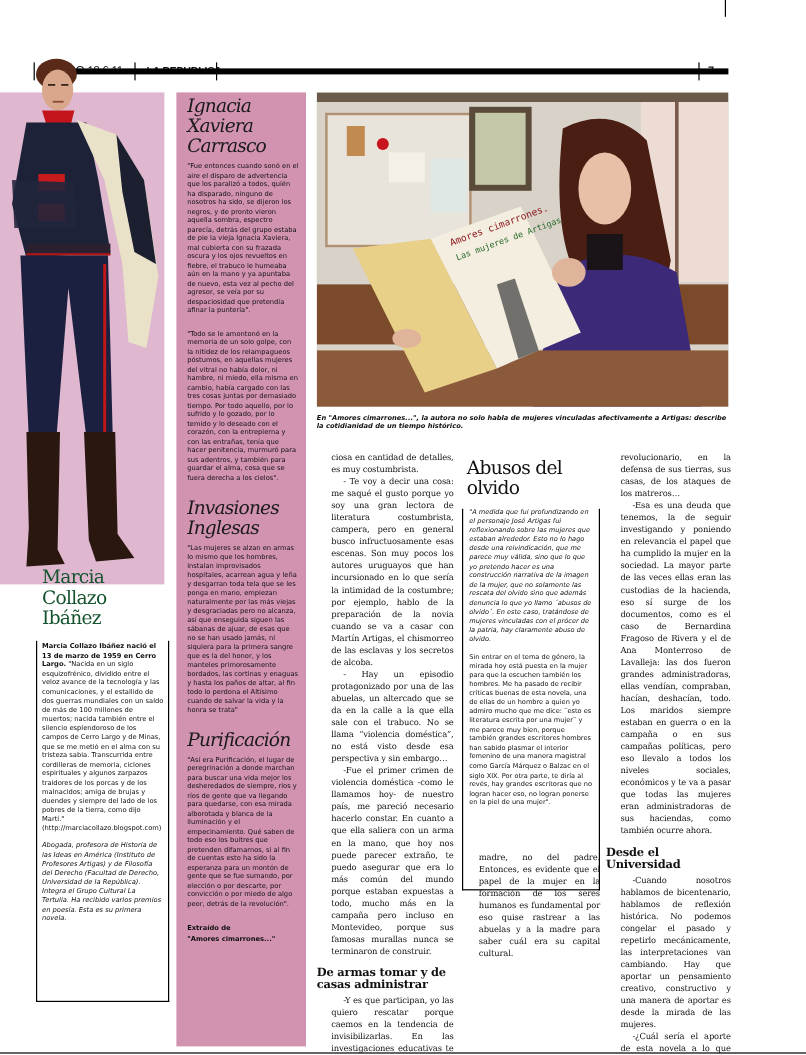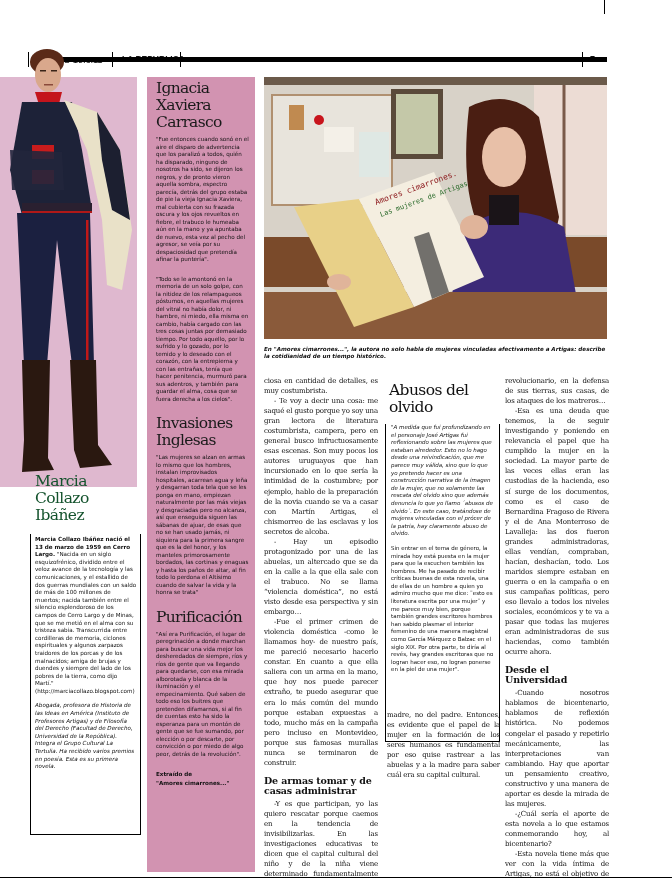--- a/index.html
+++ b/index.html
@@ -23,31 +23,31 @@
 
   
   .bio-title { left: 35px; top: 473px; width: 105px; font-family: "DejaVu Serif", serif; font-size: 15.5px; line-height: 17px; letter-spacing: -0.6px; color: #14532d; }
   .bio-box { left: 30px; top: 534px; width: 111px; height: 301px; border-left: 1.5px solid #000; border-right: 1.5px solid #000; border-bottom: 1.5px solid #000; padding: 2px 3px 0 4px; font-family: "DejaVu Sans", sans-serif; font-size: 5.6px; line-height: 7.6px; color: #111; }
   .bio-box p { margin-bottom: 7px; }
   .bio-bold { font-weight: bold; }
   .bio-italic { font-style: italic; }
 
   
   .quotes { left: 147px; top: 77px; width: 108px; height: 795px; background: #d293b1; padding: 3px 6px 0 9px; }
-  .q-title { font-family: "DejaVu Serif", serif; font-size: 15.5px; line-height: 17px; letter-spacing: -0.7px; color: #1a1a1a; margin-bottom: 5px; }
+  .q-title { font-family: "DejaVu Serif", serif; font-size: 15.5px; line-height: 17px; letter-spacing: -0.7px; color: #1a1a1a; margin-bottom: 5px; font-style: italic; }
   .q-body { font-family: "DejaVu Sans", sans-serif; font-size: 5.6px; line-height: 7.5px; color: #111; margin-bottom: 12px; }
   .q-source { font-family: "DejaVu Sans", sans-serif; font-size: 5.6px; line-height: 8.5px; font-weight: bold; color: #111; }
 
   
   .photo { left: 264px; top: 77px; width: 343px; height: 262px; overflow: hidden; background: #cfc8bd; }
   .caption { left: 264px; top: 346px; width: 345px; font-family: "DejaVu Sans", sans-serif; font-size: 5.6px; line-height: 7px; font-weight: bold; font-style: italic; color: #111; }
 
   
   .col { font-family: "DejaVu Serif", serif; font-size: 7px; line-height: 10.05px; color: #111; text-align: justify; letter-spacing: -0.15px; }
-  .col p { text-indent: 0; }
+  .col p { text-indent: 0; margin-left: 12px; }
   .col p.ind { text-indent: 10px; }
   .col1 { left: 264px; top: 376px; width: 114px; }
   .col3 { left: 505px; top: 376px; width: 104px; }
   .col2-bottom { left: 387px; top: 710px; width: 113px; }
   .subhead { font-family: "DejaVu Serif", serif; font-weight: bold; font-size: 9.5px; line-height: 10px; margin: 8px 0 3px 0; color: #111; text-align: left; }
 
   
   .ab-title { left: 389px; top: 382px; width: 108px; font-family: "DejaVu Serif", serif; font-size: 15.5px; line-height: 17px; letter-spacing: -0.6px; color: #111; }
   .ab-box { left: 385px; top: 424px; width: 115px; height: 318px; border-left: 1.5px solid #000; border-right: 1.5px solid #000; border-bottom: 1.5px solid #000; padding: 0 4px 0 5px; font-family: "DejaVu Sans", sans-serif; font-size: 5.5px; line-height: 7.6px; color: #111; }
   .ab-box p { margin-bottom: 7px; }

